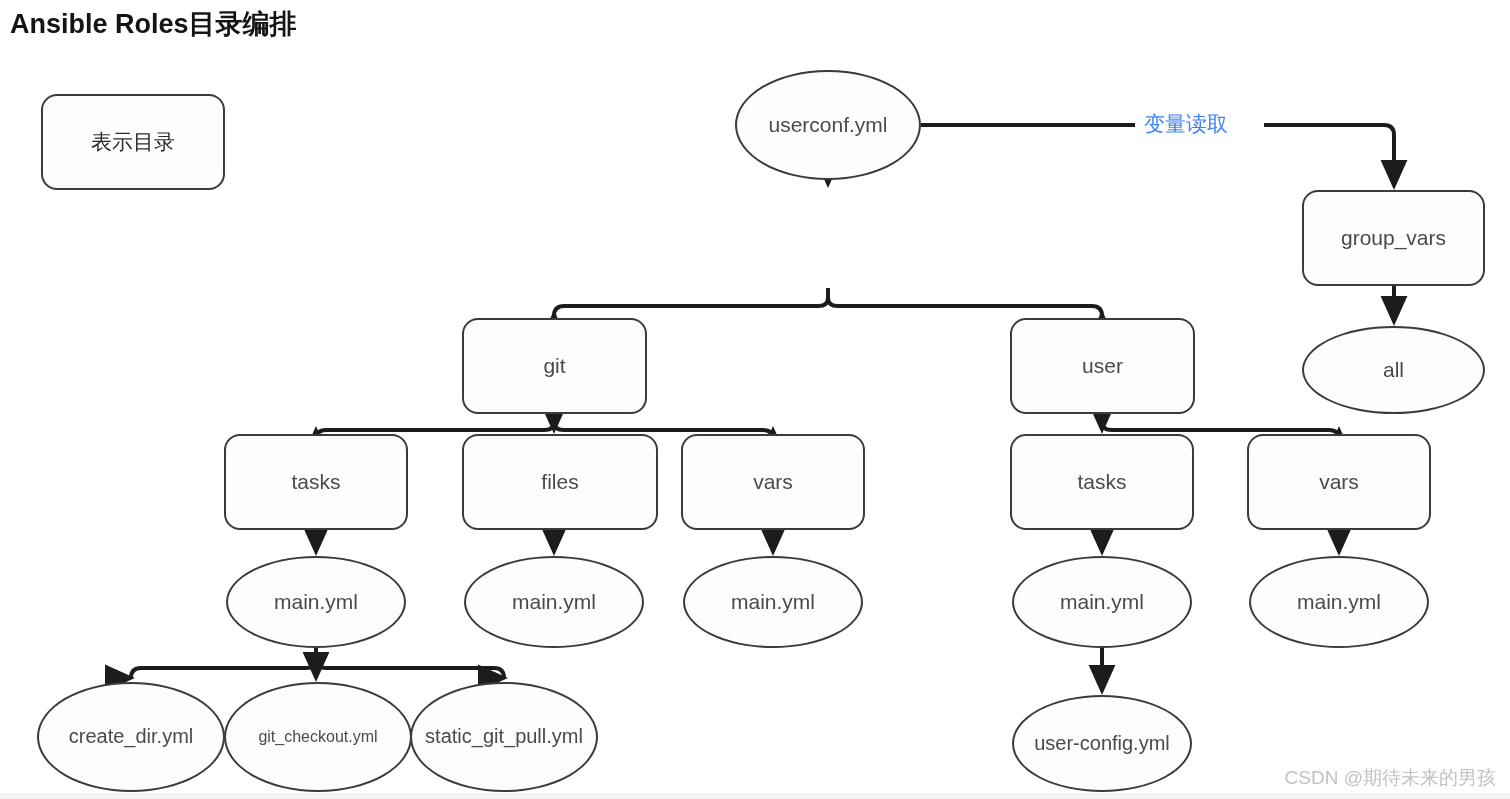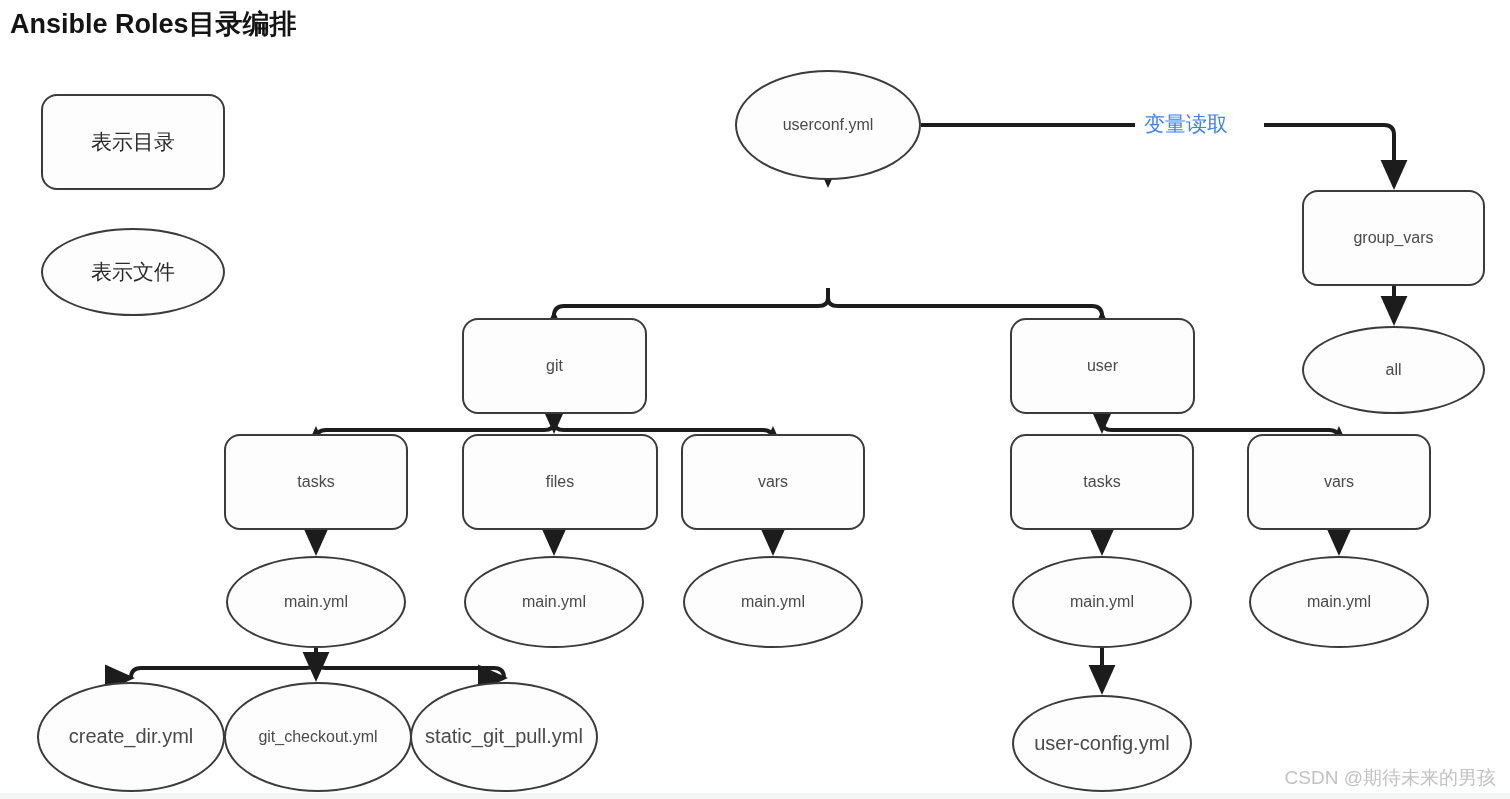--- a/index.html
+++ b/index.html
@@ -39,21 +39,21 @@
   .node {
     position: absolute;
     box-sizing: border-box;
     display: flex;
     align-items: center;
     justify-content: center;
     text-align: center;
     background: #fdfdfd;
     border: 2.5px solid #3b3b3b;
     color: #4a4a4a;
-    font-size: 16px;
+    font-size: 21px;
     line-height: 1.08;
     padding: 0 4px;
   }
   .node.dir {
     border-radius: 16px;
   }
   .node.file {
     border-radius: 50%;
   }
   .node.legend-dir {
@@ -130,23 +130,20 @@
       <path d="M316,648 L316,678"></path>
       <path d="M316,648 L316,660 Q316,668 326,668 L494,668 Q504,668 504,678 L504,678"></path>
 
       <path d="M1102,648 L1102,691"></path>
     </g>
   </svg>
 
   <div class="node dir legend-dir" style="left:41px; top:94px; width:184px; height:96px;">
     <span>表示目录</span>
   </div>
-  <div class="node file legend-file" style="left:41px; top:228px; width:184px; height:88px;">
-    <span>表示文件</span>
-  </div>
 
   <div class="node file" style="left:735px; top:70px; width:186px; height:110px;">
     <span>userconf.yml</span>
   </div>
 
 
   <div class="node dir" style="left:1302px; top:190px; width:183px; height:96px;">
     <span>group_vars</span>
   </div>
 

